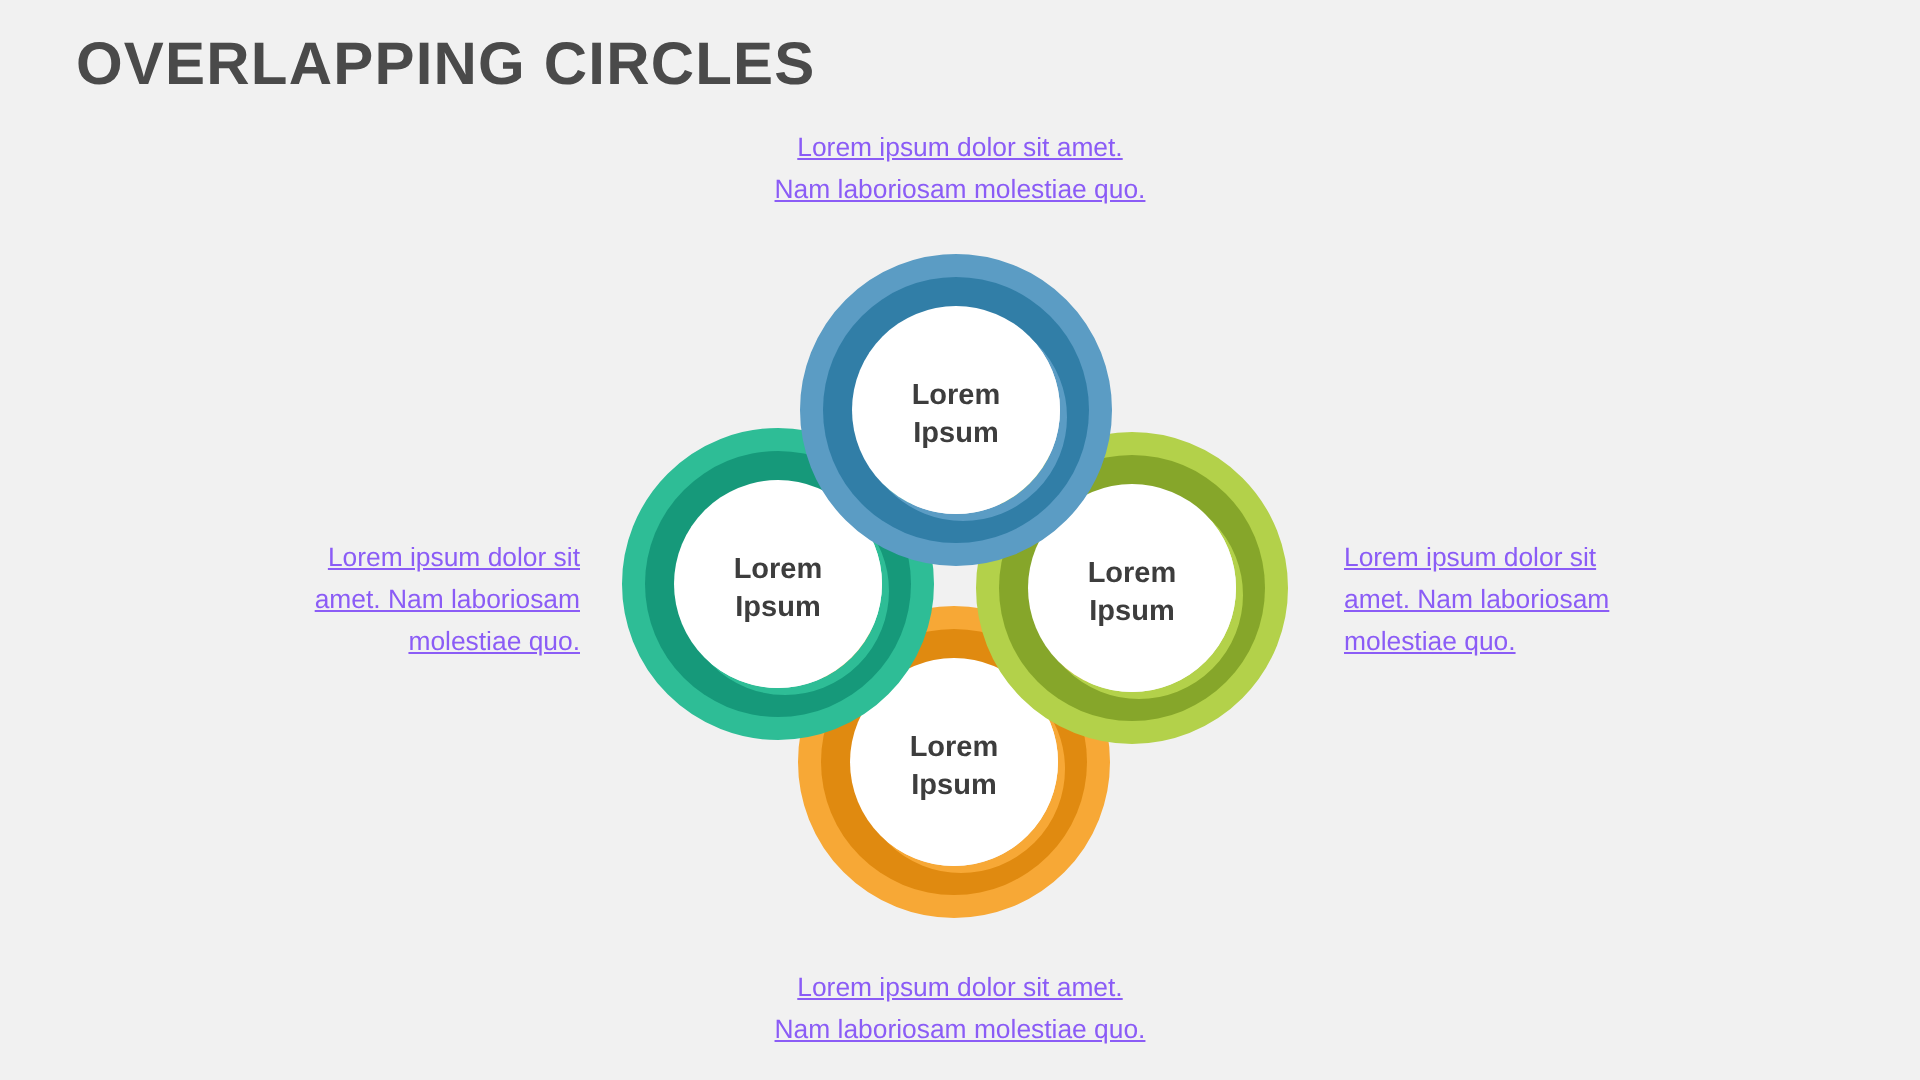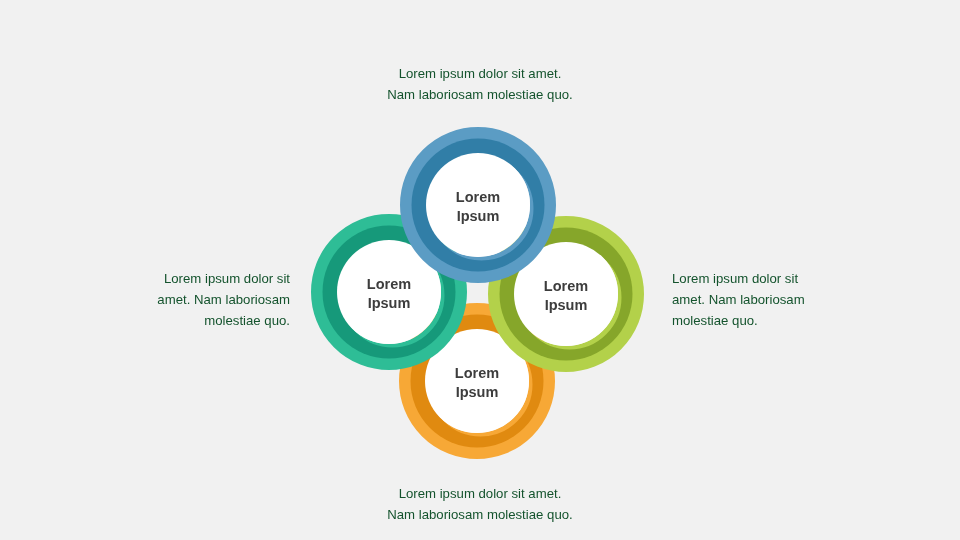--- a/index.html
+++ b/index.html
@@ -32,24 +32,25 @@
     font-size: 30px;
     font-weight: bold;
     letter-spacing: 0.6px;
     color: #4a4a4a;
     white-space: nowrap;
   }
 
   
   .caption {
     position: absolute;
-    color: #14532d;
+    color: #8b5cf6;
     font-size: 13.2px;
     line-height: 21px;
     white-space: pre-line;
+    text-decoration: underline;
   }
   #caption-top {
     left: 330px;
     top: 63px;
     width: 300px;
     text-align: center;
   }
   #caption-bottom {
     left: 330px;
     top: 483px;
@@ -89,20 +90,21 @@
     font-weight: bold;
     fill: #3d3d3d;
     text-anchor: middle;
   }
 </style>
 </head>
 <body>
 
 <div id="slide">
 
+  <div id="page-title">OVERLAPPING CIRCLES</div>
 
   <div class="caption" id="caption-top">Lorem ipsum dolor sit amet.
 Nam laboriosam molestiae quo.</div>
 
   <div class="caption" id="caption-right">Lorem ipsum dolor sit
 amet. Nam laboriosam
 molestiae quo.</div>
 
   <div class="caption" id="caption-bottom">Lorem ipsum dolor sit amet.
 Nam laboriosam molestiae quo.</div>

